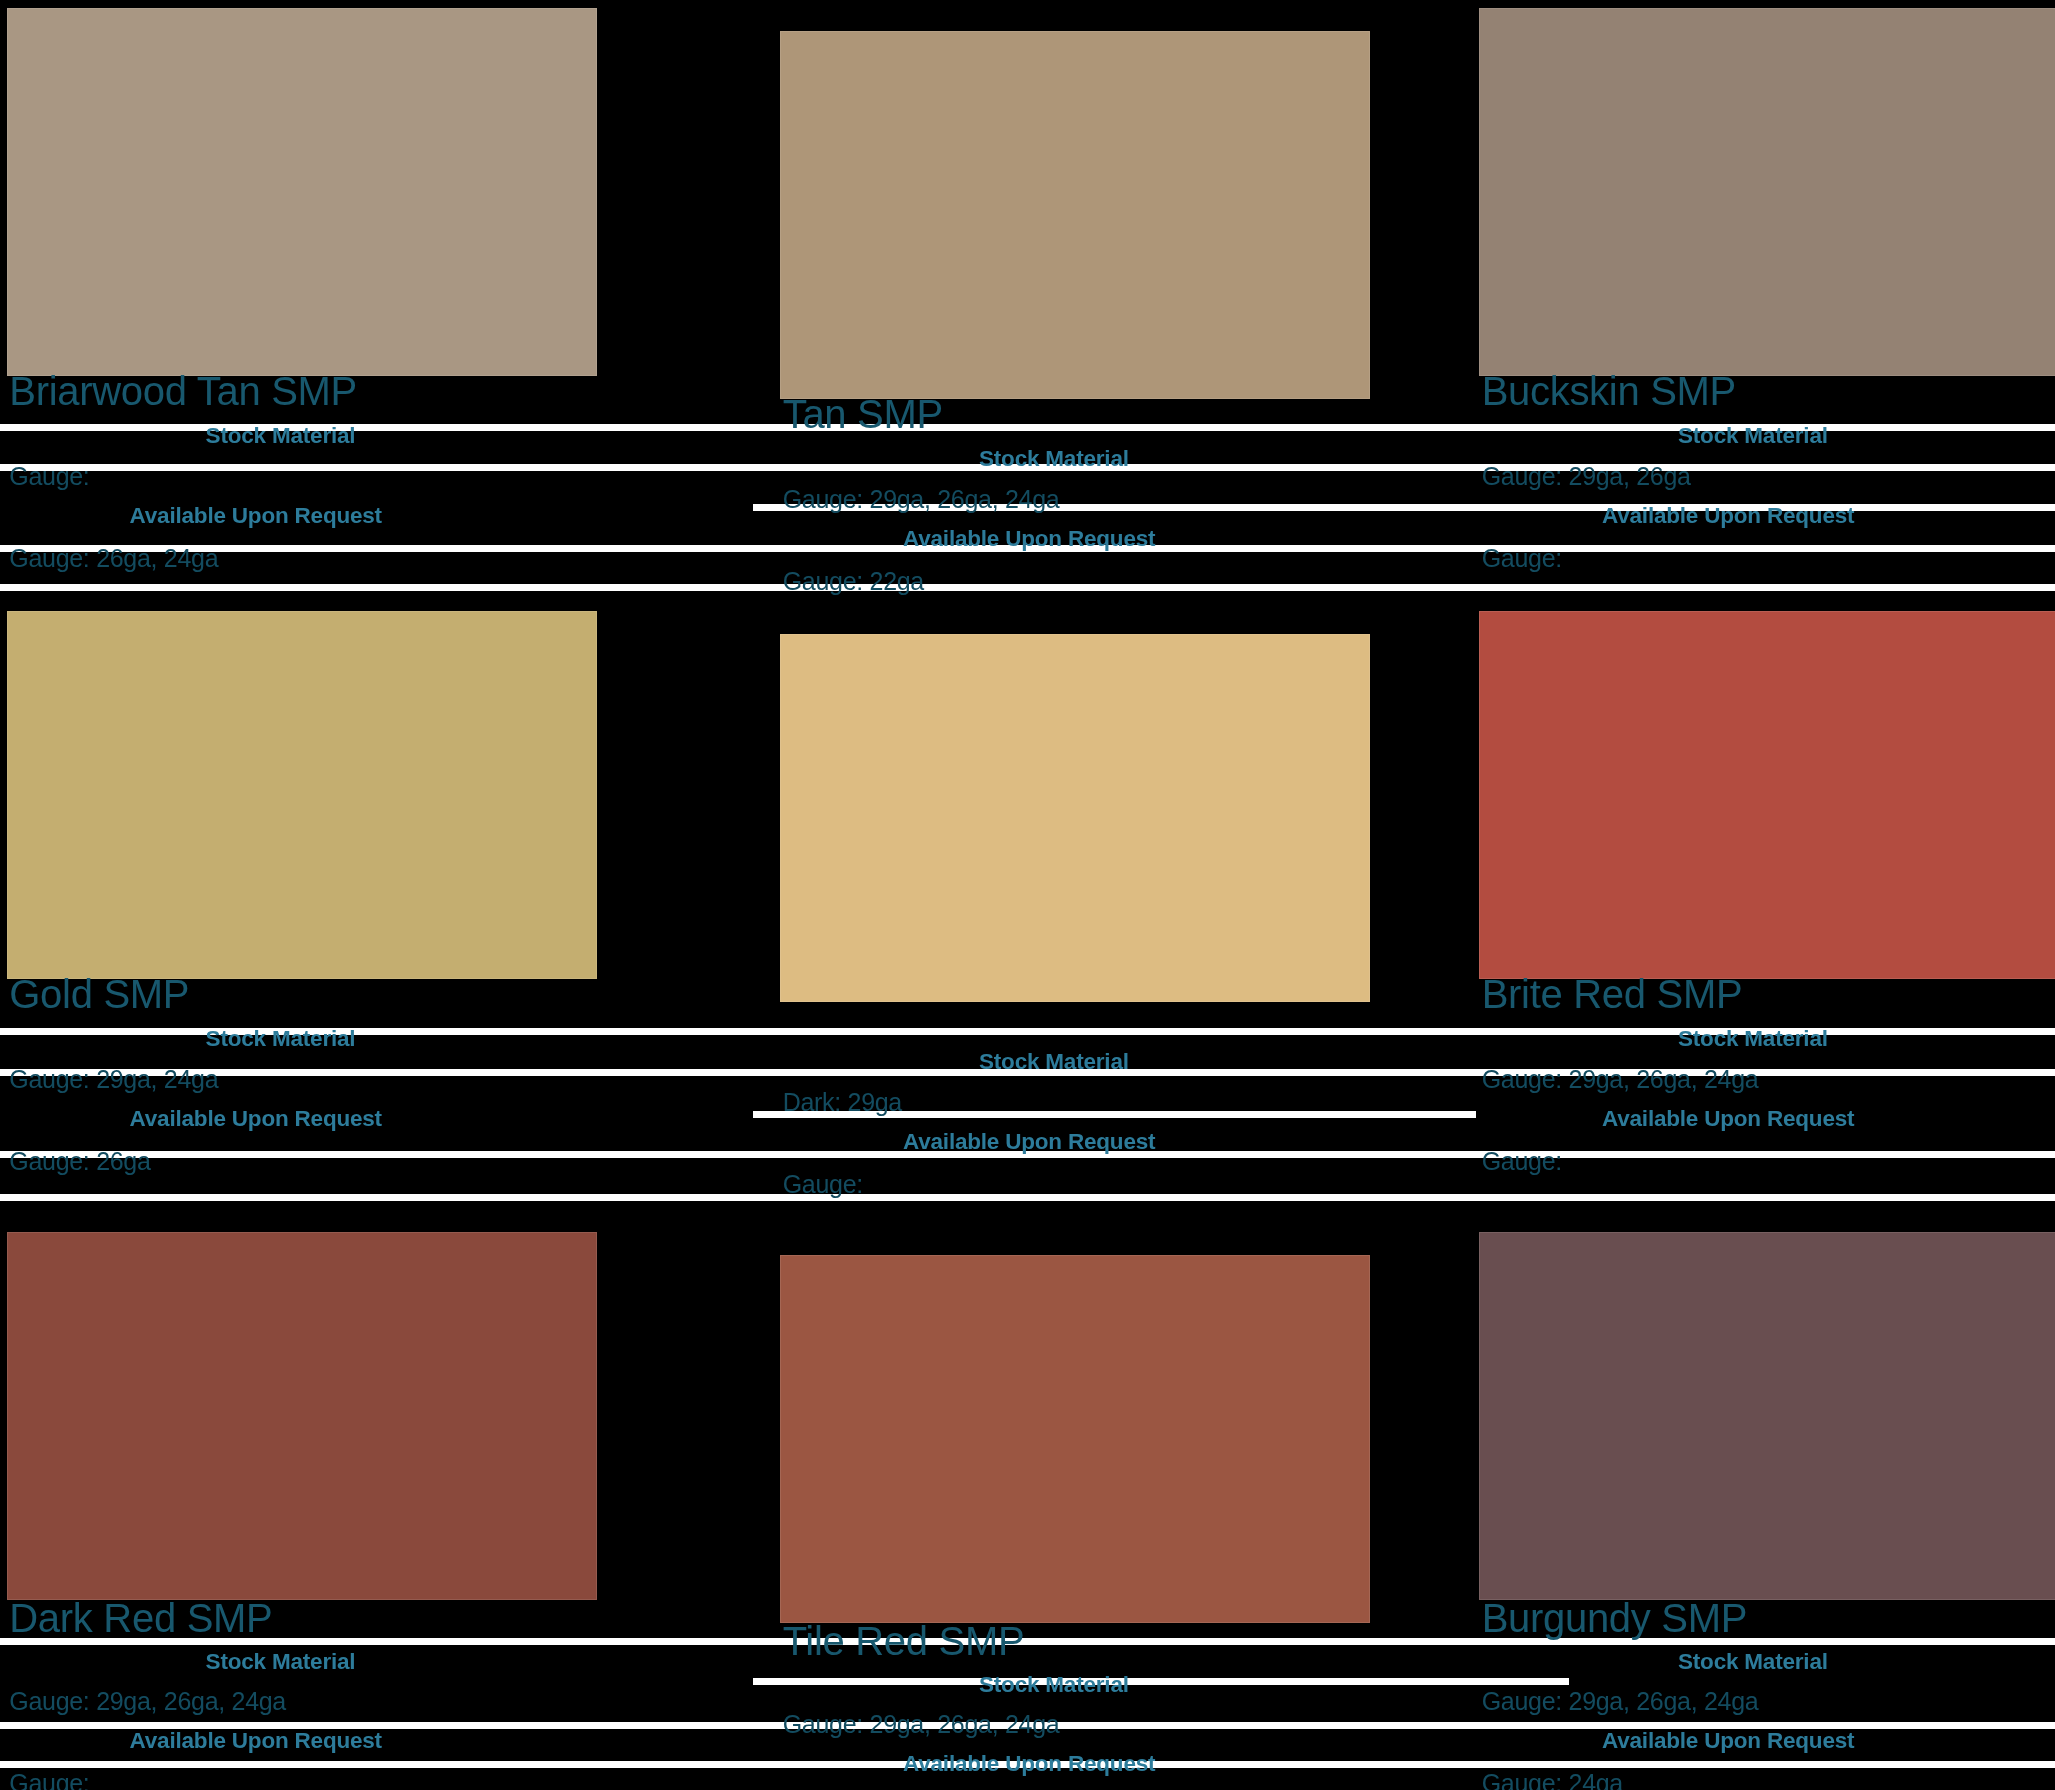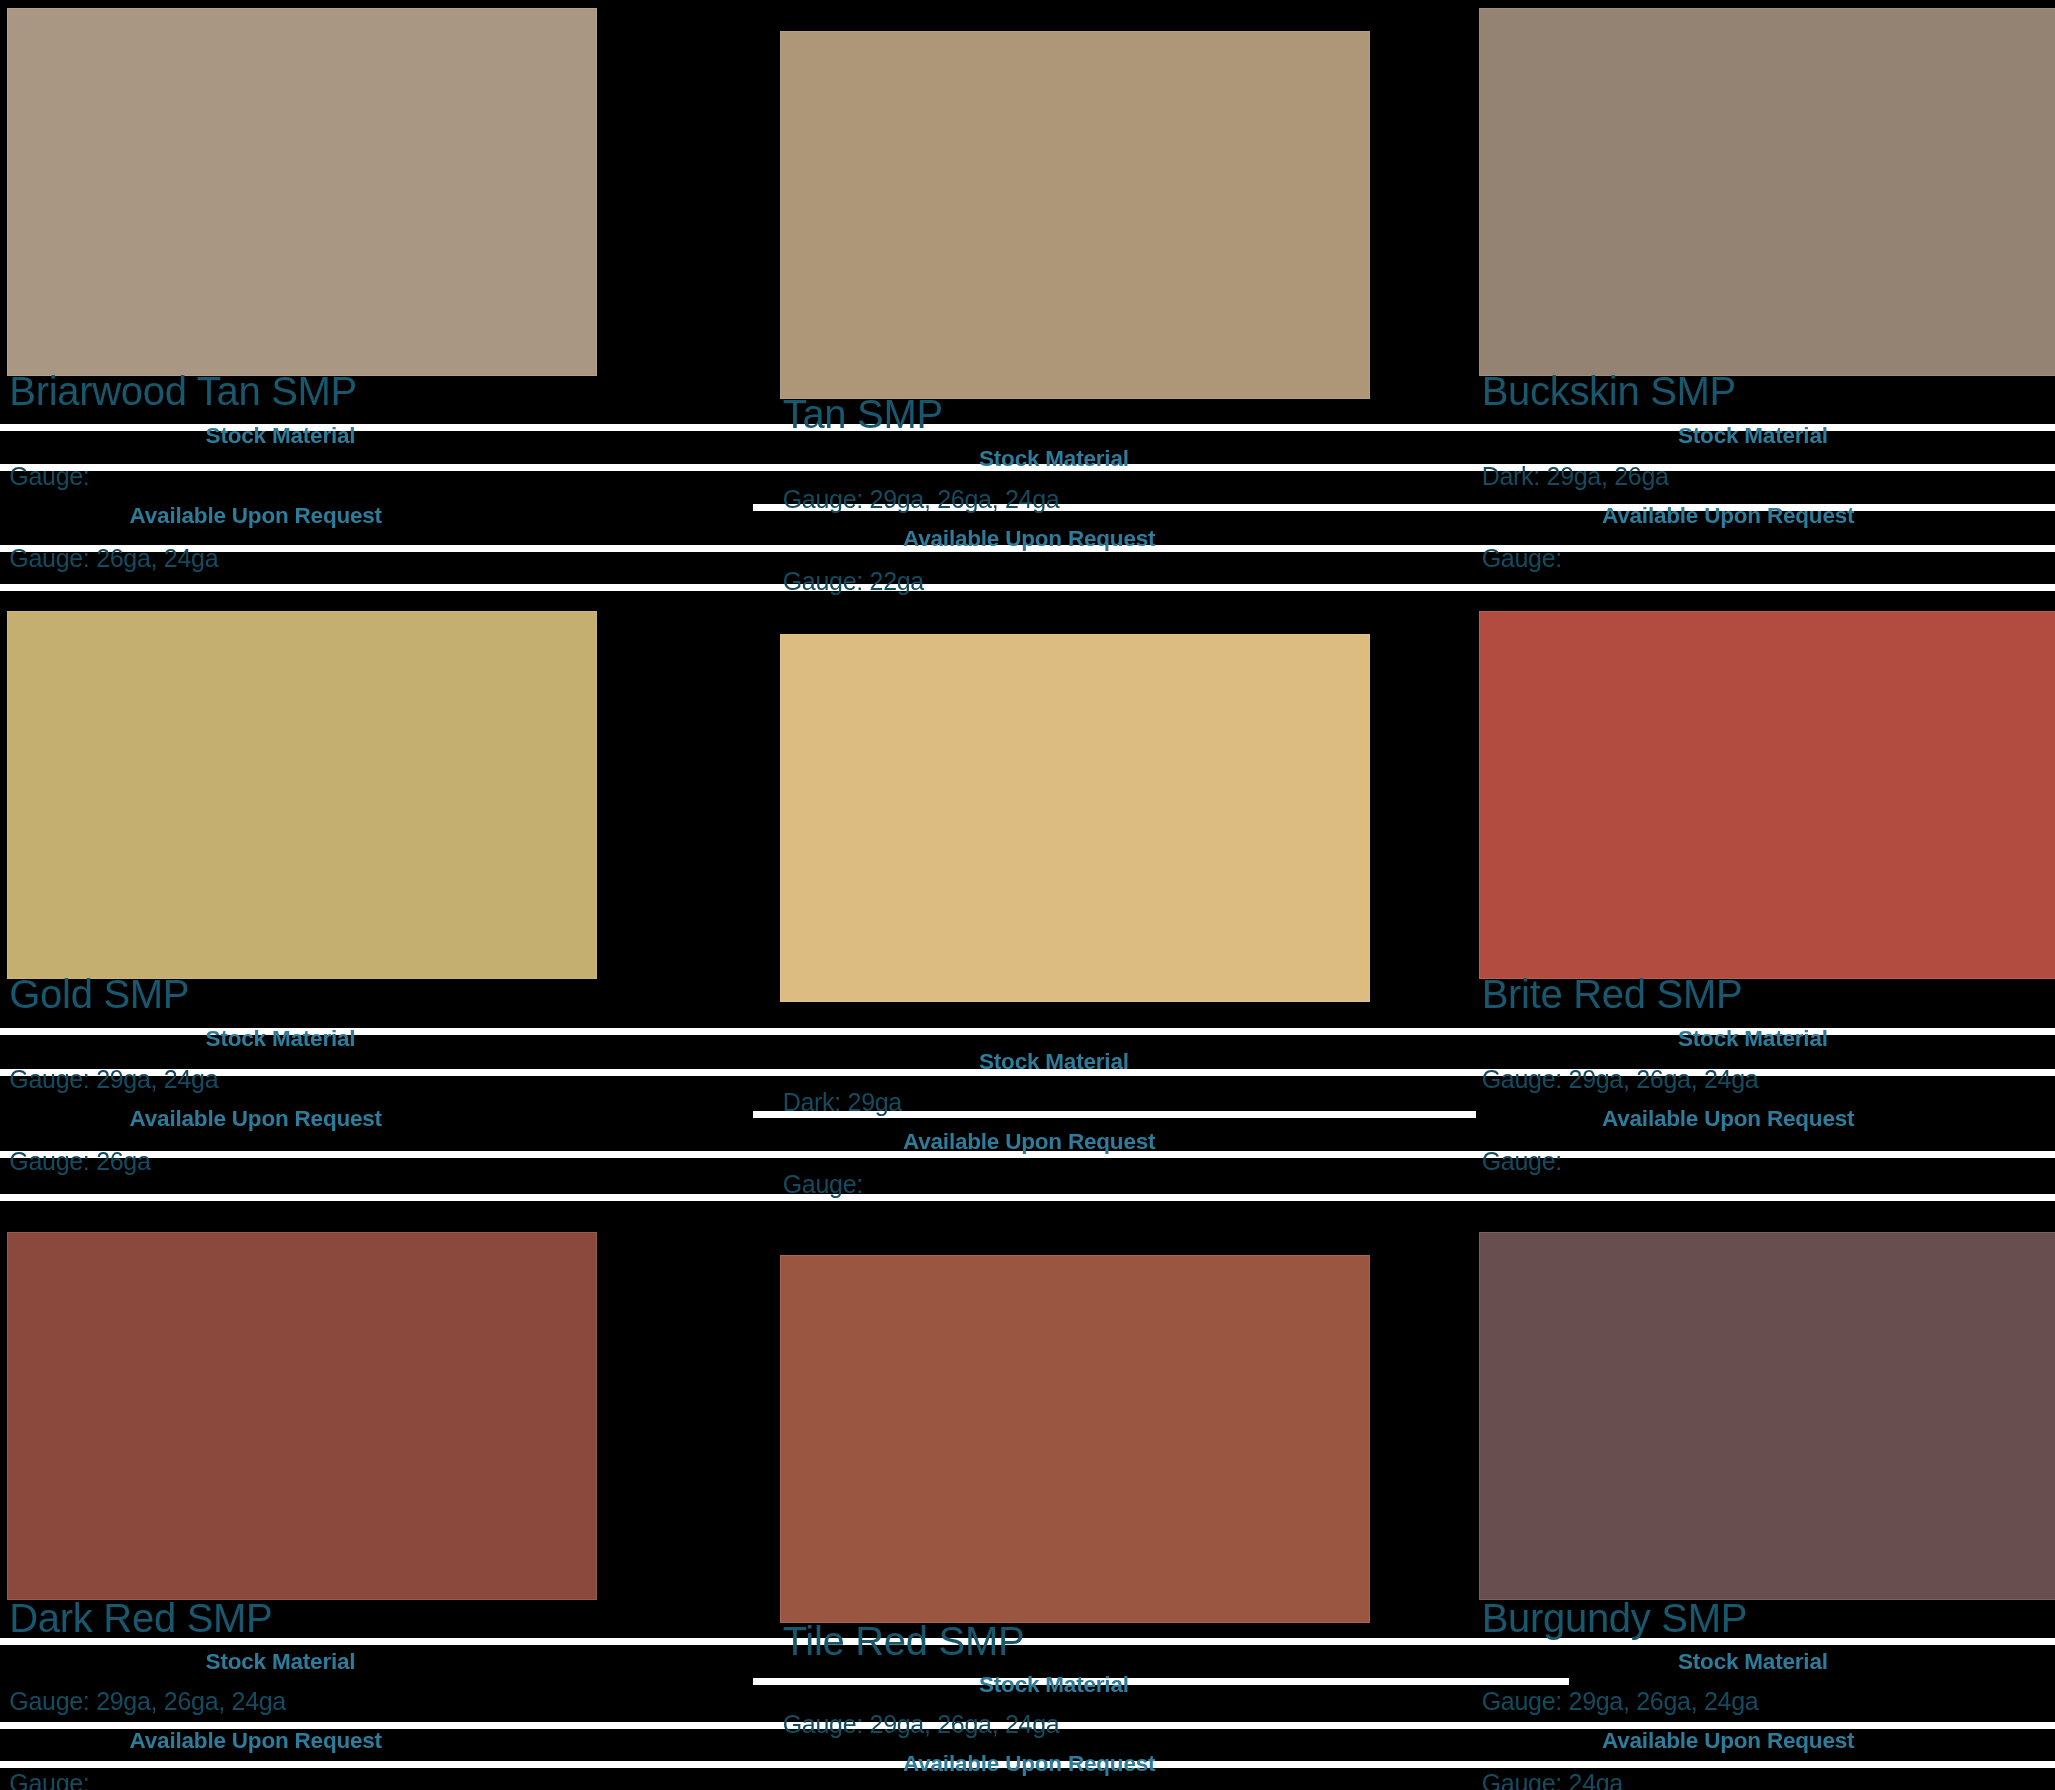--- a/index.html
+++ b/index.html
@@ -154,21 +154,21 @@
       <div class="avail-label stock-label">Stock Material</div>
       <div class="gauge-line stock-gauge">Gauge: 29ga, 26ga, 24ga</div>
       <div class="avail-label request-label">Available Upon Request</div>
       <div class="gauge-line request-gauge">Gauge: 22ga</div>
     </div>
 
     <div class="card col-2">
       <div class="swatch" style="background:#948273;"></div>
       <div class="card-title">Buckskin SMP</div>
       <div class="avail-label stock-label">Stock Material</div>
-      <div class="gauge-line stock-gauge">Dark: 29ga, 26ga</div>
+      <div class="gauge-line stock-gauge">Gauge: 29ga, 26ga</div>
       <div class="avail-label request-label">Available Upon Request</div>
       <div class="gauge-line request-gauge">Gauge:</div>
     </div>
 
   </div>
 
   <div class="row row-1">
 
     <div class="card col-0">
       <div class="swatch" style="background:#C4AE70;"></div>

